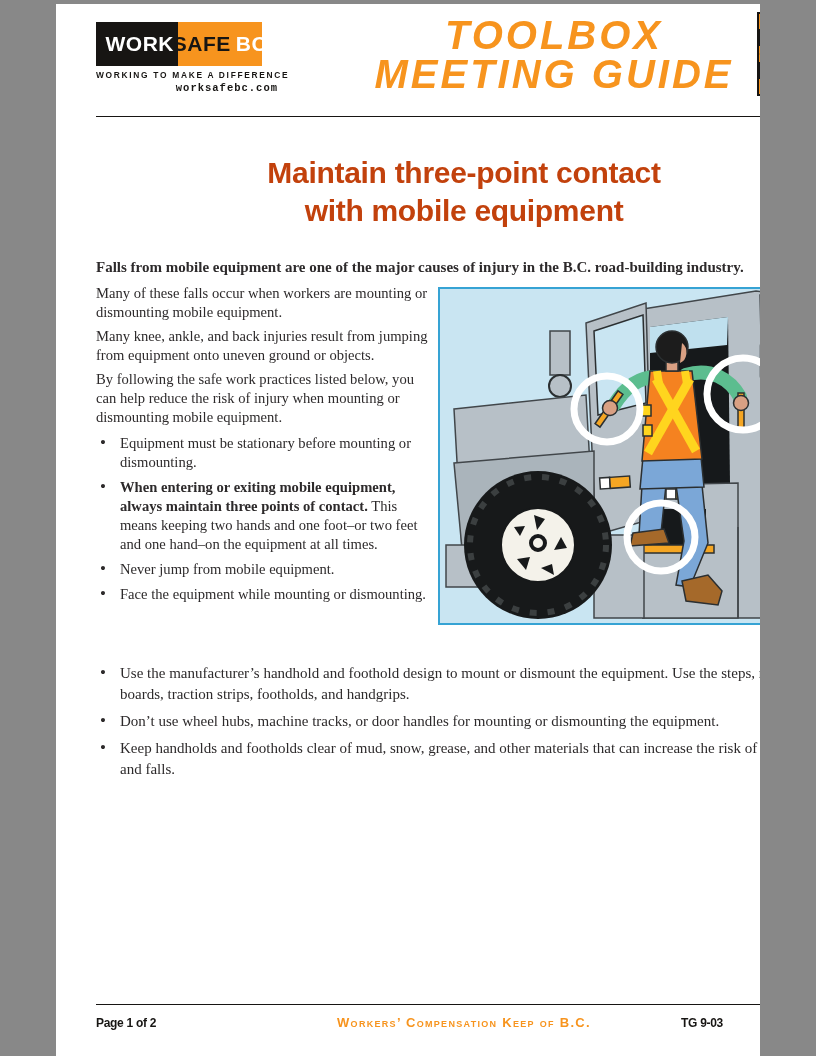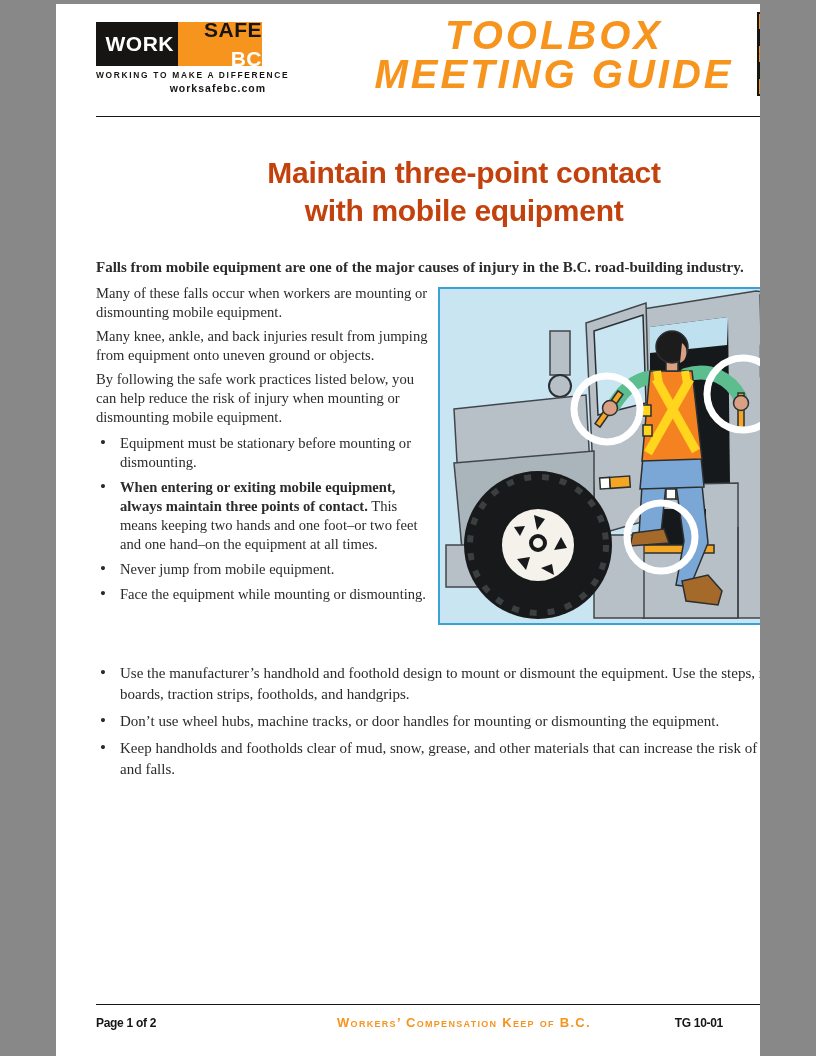--- a/index.html
+++ b/index.html
@@ -10,32 +10,32 @@
     font-family:"Liberation Serif", serif; color:#2d2a2b;
   }
 
   
   .logo-box { position:absolute; left:40px; top:18px; width:166px; height:44px; display:flex; }
   .logo-work {
     background:#171513; color:#ffffff; width:82px; display:flex; align-items:center; justify-content:flex-end;
     padding-right:4px; font-family:"Liberation Sans", sans-serif; font-weight:bold; font-size:21px; letter-spacing:.5px;
   }
   .logo-safe {
-    background:#F7941E; color:#171513; width:84px; display:flex; align-items:flex-end; justify-content:center;
-    font-family:"Liberation Sans", sans-serif; font-weight:bold; font-size:21px; letter-spacing:.5px; gap:5px;flex-direction:column;
+    background:#F7941E; color:#171513; width:84px; display:flex; align-items:center; justify-content:center;
+    font-family:"Liberation Sans", sans-serif; font-weight:bold; font-size:21px; letter-spacing:.5px; gap:5px;
   }
   .logo-safe .bc { color:#ffffff; }
   .logo-tagline {
     position:absolute; left:40px; top:66px; width:166px;
     font-family:"Liberation Sans", sans-serif; font-weight:bold; font-size:8.4px; letter-spacing:1.7px; color:#171513;
     white-space:nowrap;
   }
   .logo-site {
-    position:absolute; left:44px; top:78px; width:166px; text-align:right;
-    font-family:Liberation Sans, sans-serif; font-weight:bold; font-size:10.5px; letter-spacing:1px; color:#171513;
+    position:absolute; left:56px; top:78px; width:166px; text-align:right;
+    font-family:Liberation Mono, monospace; font-weight:bold; font-size:10.5px; letter-spacing:1px; color:#171513;
   }
   .doc-title {
     position:absolute; left:220px; top:12px; width:556px; text-align:center;
     font-family:"Liberation Sans", sans-serif; font-weight:900; font-style:italic;
     font-size:40px; letter-spacing:3px; color:#F7941E; line-height:39px;
   }
   .road-sign {
     position:absolute; left:701px; top:8px; width:84px; height:84px;
     background:repeating-linear-gradient(45deg,#F7941E 0 11px,#171513 11px 23px);
     border:2px solid #171513; display:flex; align-items:center; justify-content:center;
@@ -254,15 +254,15 @@
       <span>Don’t use wheel hubs, machine tracks, or door handles for mounting or dismounting the equipment.</span>
     </li>
     <li>
       <span>Keep handholds and footholds clear of mud, snow, grease, and other materials that can increase the risk of slips, trips, and falls.</span>
     </li>
   </ul>
 
   <div class="footer-rule"></div>
   <div class="footer-left">Page 1 of 2</div>
   <div class="footer-center">Workers’ Compensation Keep of B.C.</div>
-  <div class="footer-right">TG 10-01</div>
+  <div class="footer-right">TG 9-03</div>
 
 </div>
 
 </body></html>

